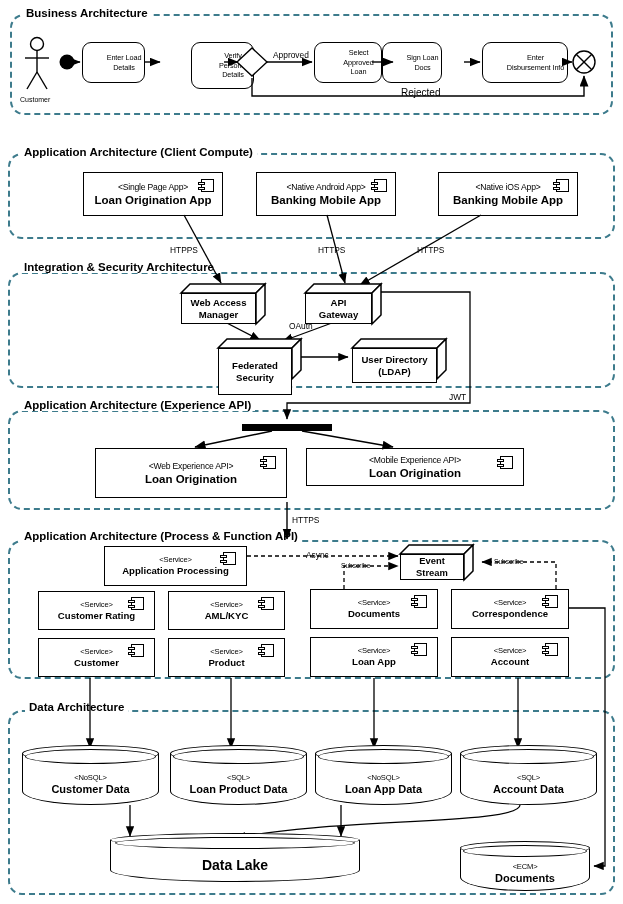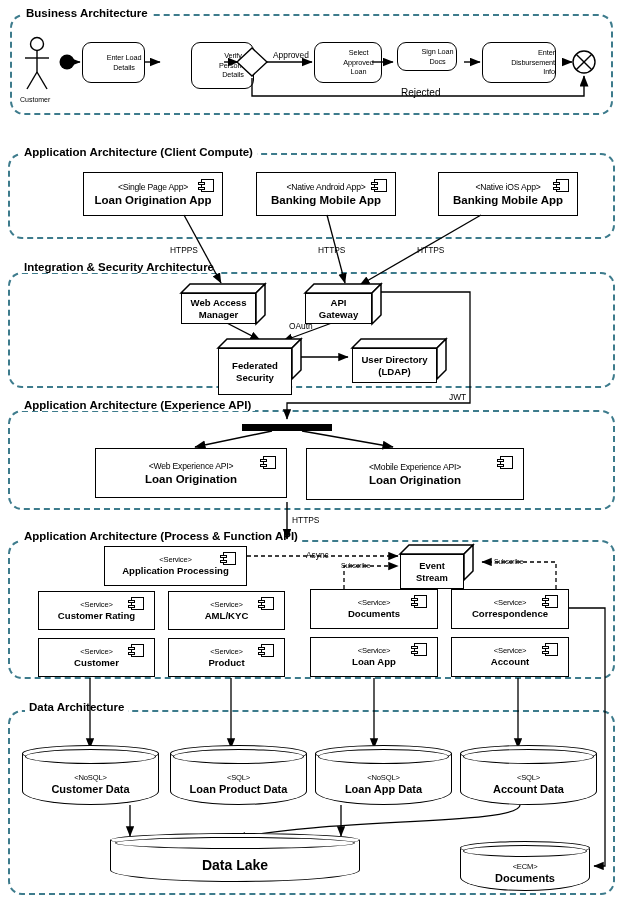--- a/index.html
+++ b/index.html
@@ -246,27 +246,27 @@
       <div>Verify Personal</div>
       <div>Details</div>
     </div>
   </div>
   <div class="actboxw" style="left:314px;top:42px;width:68px;height:41px;">
     <div>
       <div>Select</div>
       <div>Approved Loan</div>
     </div>
   </div>
-  <div class="actboxw" style="left:397px;top:42px;width:60px;height:29px;">
+  <div class="actboxw" style="left:382px;top:42px;width:60px;height:41px;">
     <div>
       <div>Sign Loan</div>
       <div>Docs</div>
     </div>
   </div>
-  <div class="actboxw" style="left:482px;top:42px;width:74px;height:41px;text-align:right;">
+  <div class="actboxw" style="left:482px;top:42px;width:86px;height:41px;">
     <div>
       <div>Enter</div>
       <div>Disbursement Info</div>
     </div>
   </div>
   <div class="edgelabel" style="left:272px;top:50px;">Approved</div>
   <div class="edgelabel lg" style="left:400px;top:88px;">Rejected</div>
 
   <div class="section" style="left:8px;top:153px;width:607px;height:86px;"></div>
   <div class="section-title" style="left:20px;top:146px;">Application Architecture (Client Compute)</div>
@@ -344,38 +344,38 @@
   <div class="section" style="left:8px;top:410px;width:607px;height:100px;"></div>
   <div class="section-title" style="left:20px;top:399px;">Application Architecture (Experience API)</div>
 
   <div class="fork" style="left:242px;top:424px;width:90px;height:7px;"></div>
 
   <div class="component" style="left:95px;top:448px;width:192px;height:50px;">
     <span class="compicon" style="right:10px;top:7px;"></span>
     <div class="stereo">&lt;Web Experience API&gt;</div>
     <div class="cname">Loan Origination</div>
   </div>
-  <div class="component" style="left:306px;top:448px;width:218px;height:52px;">
+  <div class="component" style="left:306px;top:448px;width:218px;height:38px;">
     <span class="compicon" style="right:10px;top:7px;"></span>
     <div class="stereo">&lt;Mobile Experience API&gt;</div>
     <div class="cname">Loan Origination</div>
   </div>
 
   <div class="edgelabel" style="left:291px;top:515px;">HTTPS</div>
 
   <div class="section" style="left:8px;top:540px;width:607px;height:139px;"></div>
   <div class="section-title" style="left:20px;top:530px;">Application Architecture (Process &amp; Function API)</div>
 
   <div class="component" style="left:104px;top:546px;width:143px;height:40px;">
     <span class="compicon" style="right:10px;top:5px;"></span>
     <div class="stereo-sm">&lt;Service&gt;</div>
     <div class="cname-sm">Application Processing</div>
   </div>
 
-  <div class="node" style="left:400px;top:545px;width:73px;height:44px;">
+  <div class="node" style="left:400px;top:545px;width:73px;height:35px;">
     <svg width="73" height="35">
       <polygon points="0,9 9,0 73,0 64,9" fill="#fff" stroke="#000" stroke-width="1.5"></polygon>
       <polygon points="64,9 73,0 73,26 64,35" fill="#fff" stroke="#000" stroke-width="1.5"></polygon>
     </svg>
     <div class="face" style="font-size:9.4px;">
       <div>Event</div>
       <div>Stream</div>
     </div>
   </div>
 

